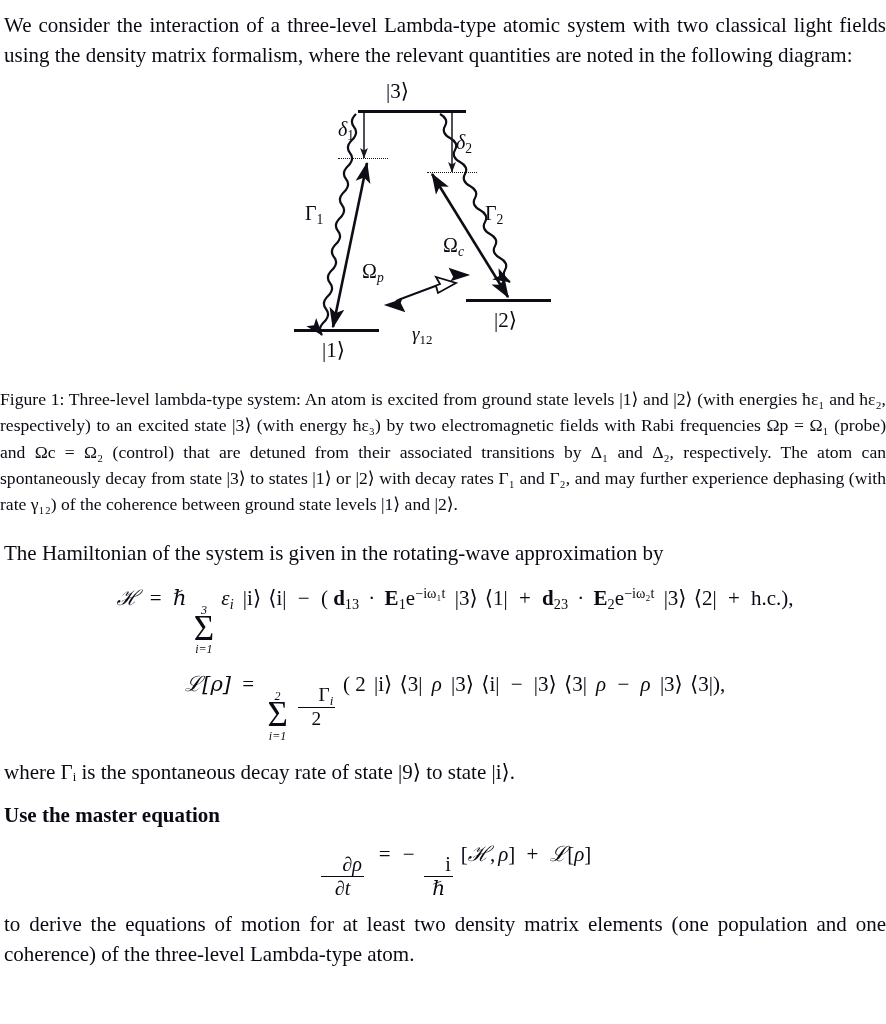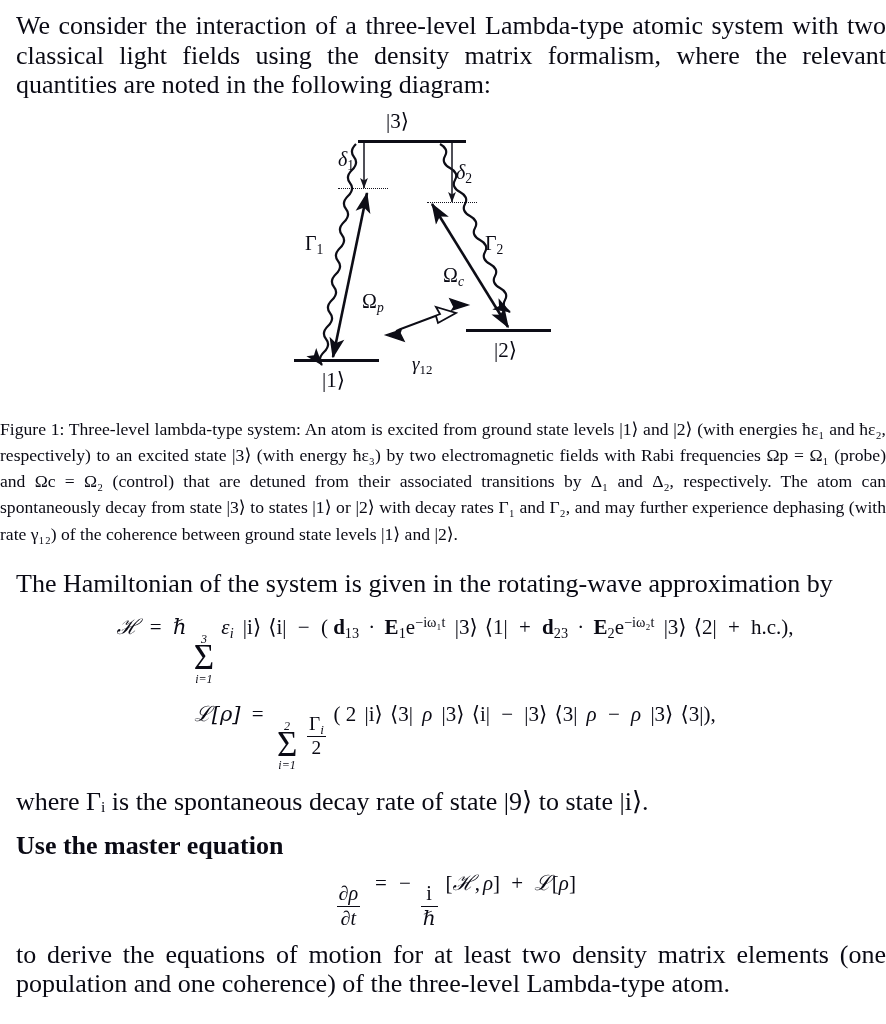--- a/index.html
+++ b/index.html
@@ -28,24 +28,24 @@
     letter-spacing: 0.1px;
     margin: 4px 0 0 0;
     padding: 0 0 3px 0;
     display: inline-block;
     border-bottom: 1.4px solid #22222c;
     line-height: 1.2;
   }
 
   
   .para {
-    font-size: 26px;
+    font-size: 21px;
     line-height: 29.5px;
     text-align: justify;
-    margin: 9px 0 0 16px;
+    margin: 9px 0 0 4px;
     hyphens: none;
   }
   .para.first { margin-top: 11px; }
   .para.nojust { text-align: left; }
 
   .caption {
     font-size: 17.6px;
     line-height: 26.3px;
     text-align: justify;
     margin: 12px 0 0 0;
@@ -104,21 +104,21 @@
   
   .frac {
     display: inline-flex;
     flex-direction: column;
     align-items: center;
     vertical-align: -0.48em;
     margin: 0 2.5px;
     line-height: 1.08;
     font-size: 0.92em;
   }
-  .frac .num { padding: 0 2px 1px 2px; }
+  .frac .num { padding: 0 2px 1px 2px; margin-left: 19px; }
   .frac .den {
     padding: 1px 2px 0 2px;
     border-top: 1.1px solid #0a0a14;
     width: 100%;
     text-align: center;
     box-sizing: border-box;
   }
   .ket, .bra { font-style: normal; }
 
   

